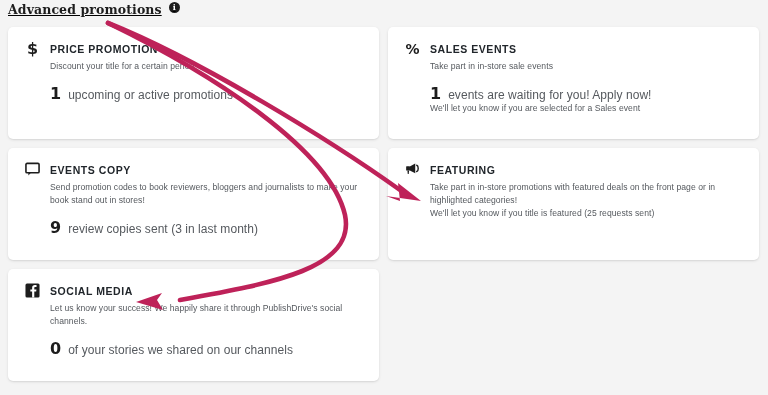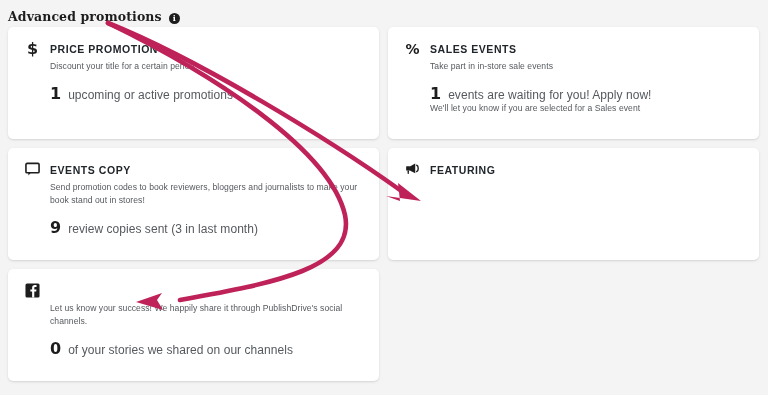--- a/index.html
+++ b/index.html
@@ -16,22 +16,23 @@
     position: relative;
   }
 
   
   #page-header {
     position: absolute;
     left: 8px;
     top: 2px;
     height: 22px;
     display: flex;
-    align-items: flex-end;
+    align-items: flex-start;
     gap: 7px;
+    text-decoration: underline;
   }
   #page-header .title {
     font-family: "DejaVu Serif", "Liberation Serif", serif;
     font-size: 12.5px;
     font-weight: 700;
     color: #1d1d1d;
     letter-spacing: .1px;
   }
   .info-icon {
     width: 11px;
@@ -239,34 +240,39 @@
         <span class="card-icon">
           <svg width="16" height="15" viewBox="0 0 18 16" fill="none">
             <path d="M11.5 1.3 L11.5 12.2 L5.4 9.0 L5.4 4.5 Z" fill="#1d1d1d"></path>
             <rect x="1.3" y="4.4" width="4.3" height="4.8" rx="0.6" fill="#1d1d1d"></rect>
             <path d="M2.7 9.2 L4.6 9.2 L4.2 13.2 L3.1 13.2 Z" fill="#1d1d1d"></path>
             <path d="M13.2 3.2 C15.4 3.9 15.4 9.6 13.2 10.3" stroke="#1d1d1d" stroke-width="1.6" stroke-linecap="round"></path>
           </svg>
         </span>
         <span class="card-title">FEATURING</span>
       </div>
+      <div class="card-body">
+        <div class="card-desc">Take part in in-store promotions with featured deals on the front page or in highlighted categories!</div>
+        <div class="note-line">We'll let you know if you title is featured (25 requests sent)</div>
+      </div>
     </div>
 
   </div>
 
   <div class="card-row">
 
     <div class="card big">
       <div class="card-head">
         <span class="card-icon">
           <svg width="15" height="15" viewBox="0 0 16 16">
             <rect x="0.5" y="0.5" width="15" height="15" rx="1.6" fill="#1d1d1d"></rect>
             <path d="M9.9 15.5 L9.9 9.1 L11.9 9.1 L12.2 6.8 L9.9 6.8 L9.9 5.4 C9.9 4.7 10.1 4.3 11.1 4.3 L12.3 4.3 L12.3 2.2 C12.0 2.2 11.3 2.1 10.5 2.1 C8.8 2.1 7.6 3.1 7.6 5.1 L7.6 6.8 L5.7 6.8 L5.7 9.1 L7.6 9.1 L7.6 15.5 Z" fill="#ffffff"></path>
           </svg>
         </span>
+        <span class="card-title">SOCIAL MEDIA</span>
       </div>
       <div class="card-body">
         <div class="card-desc">Let us know your success! We happily share it through PublishDrive's social channels.</div>
         <div class="stat-line">
           <span class="stat-num">0</span>
           <span class="stat-label">of your stories we shared on our channels</span>
         </div>
       </div>
     </div>
 

